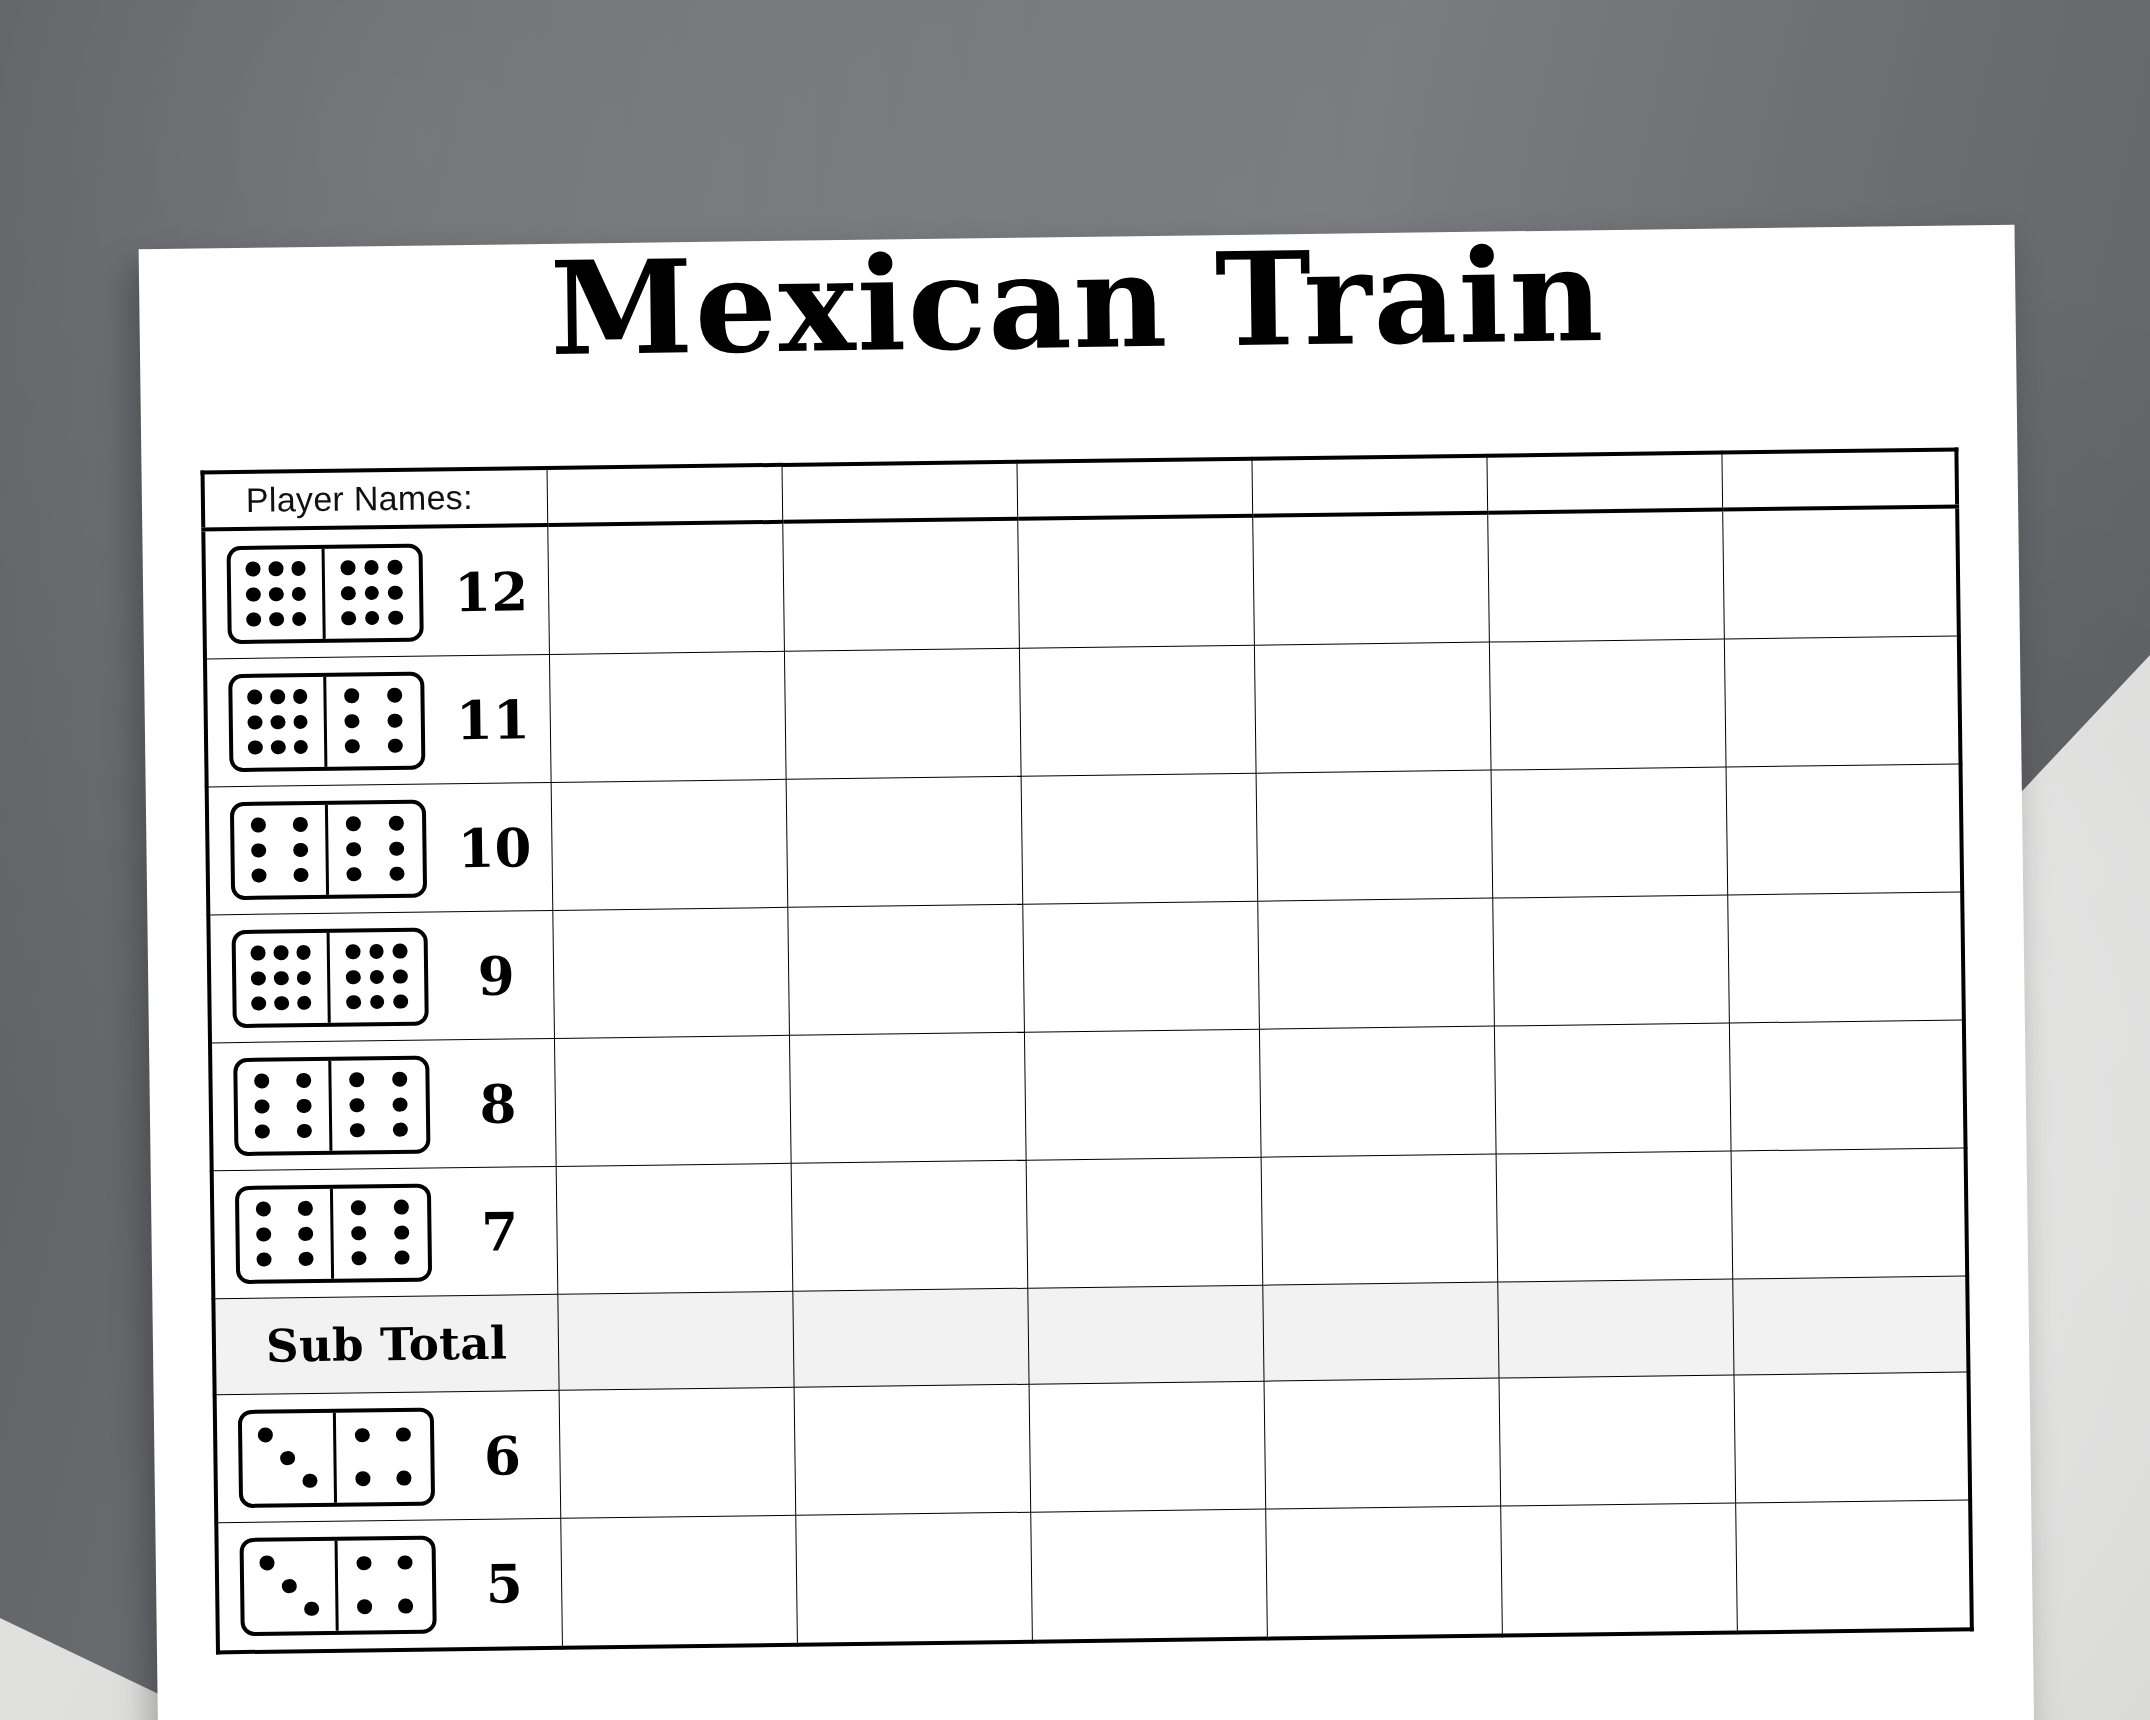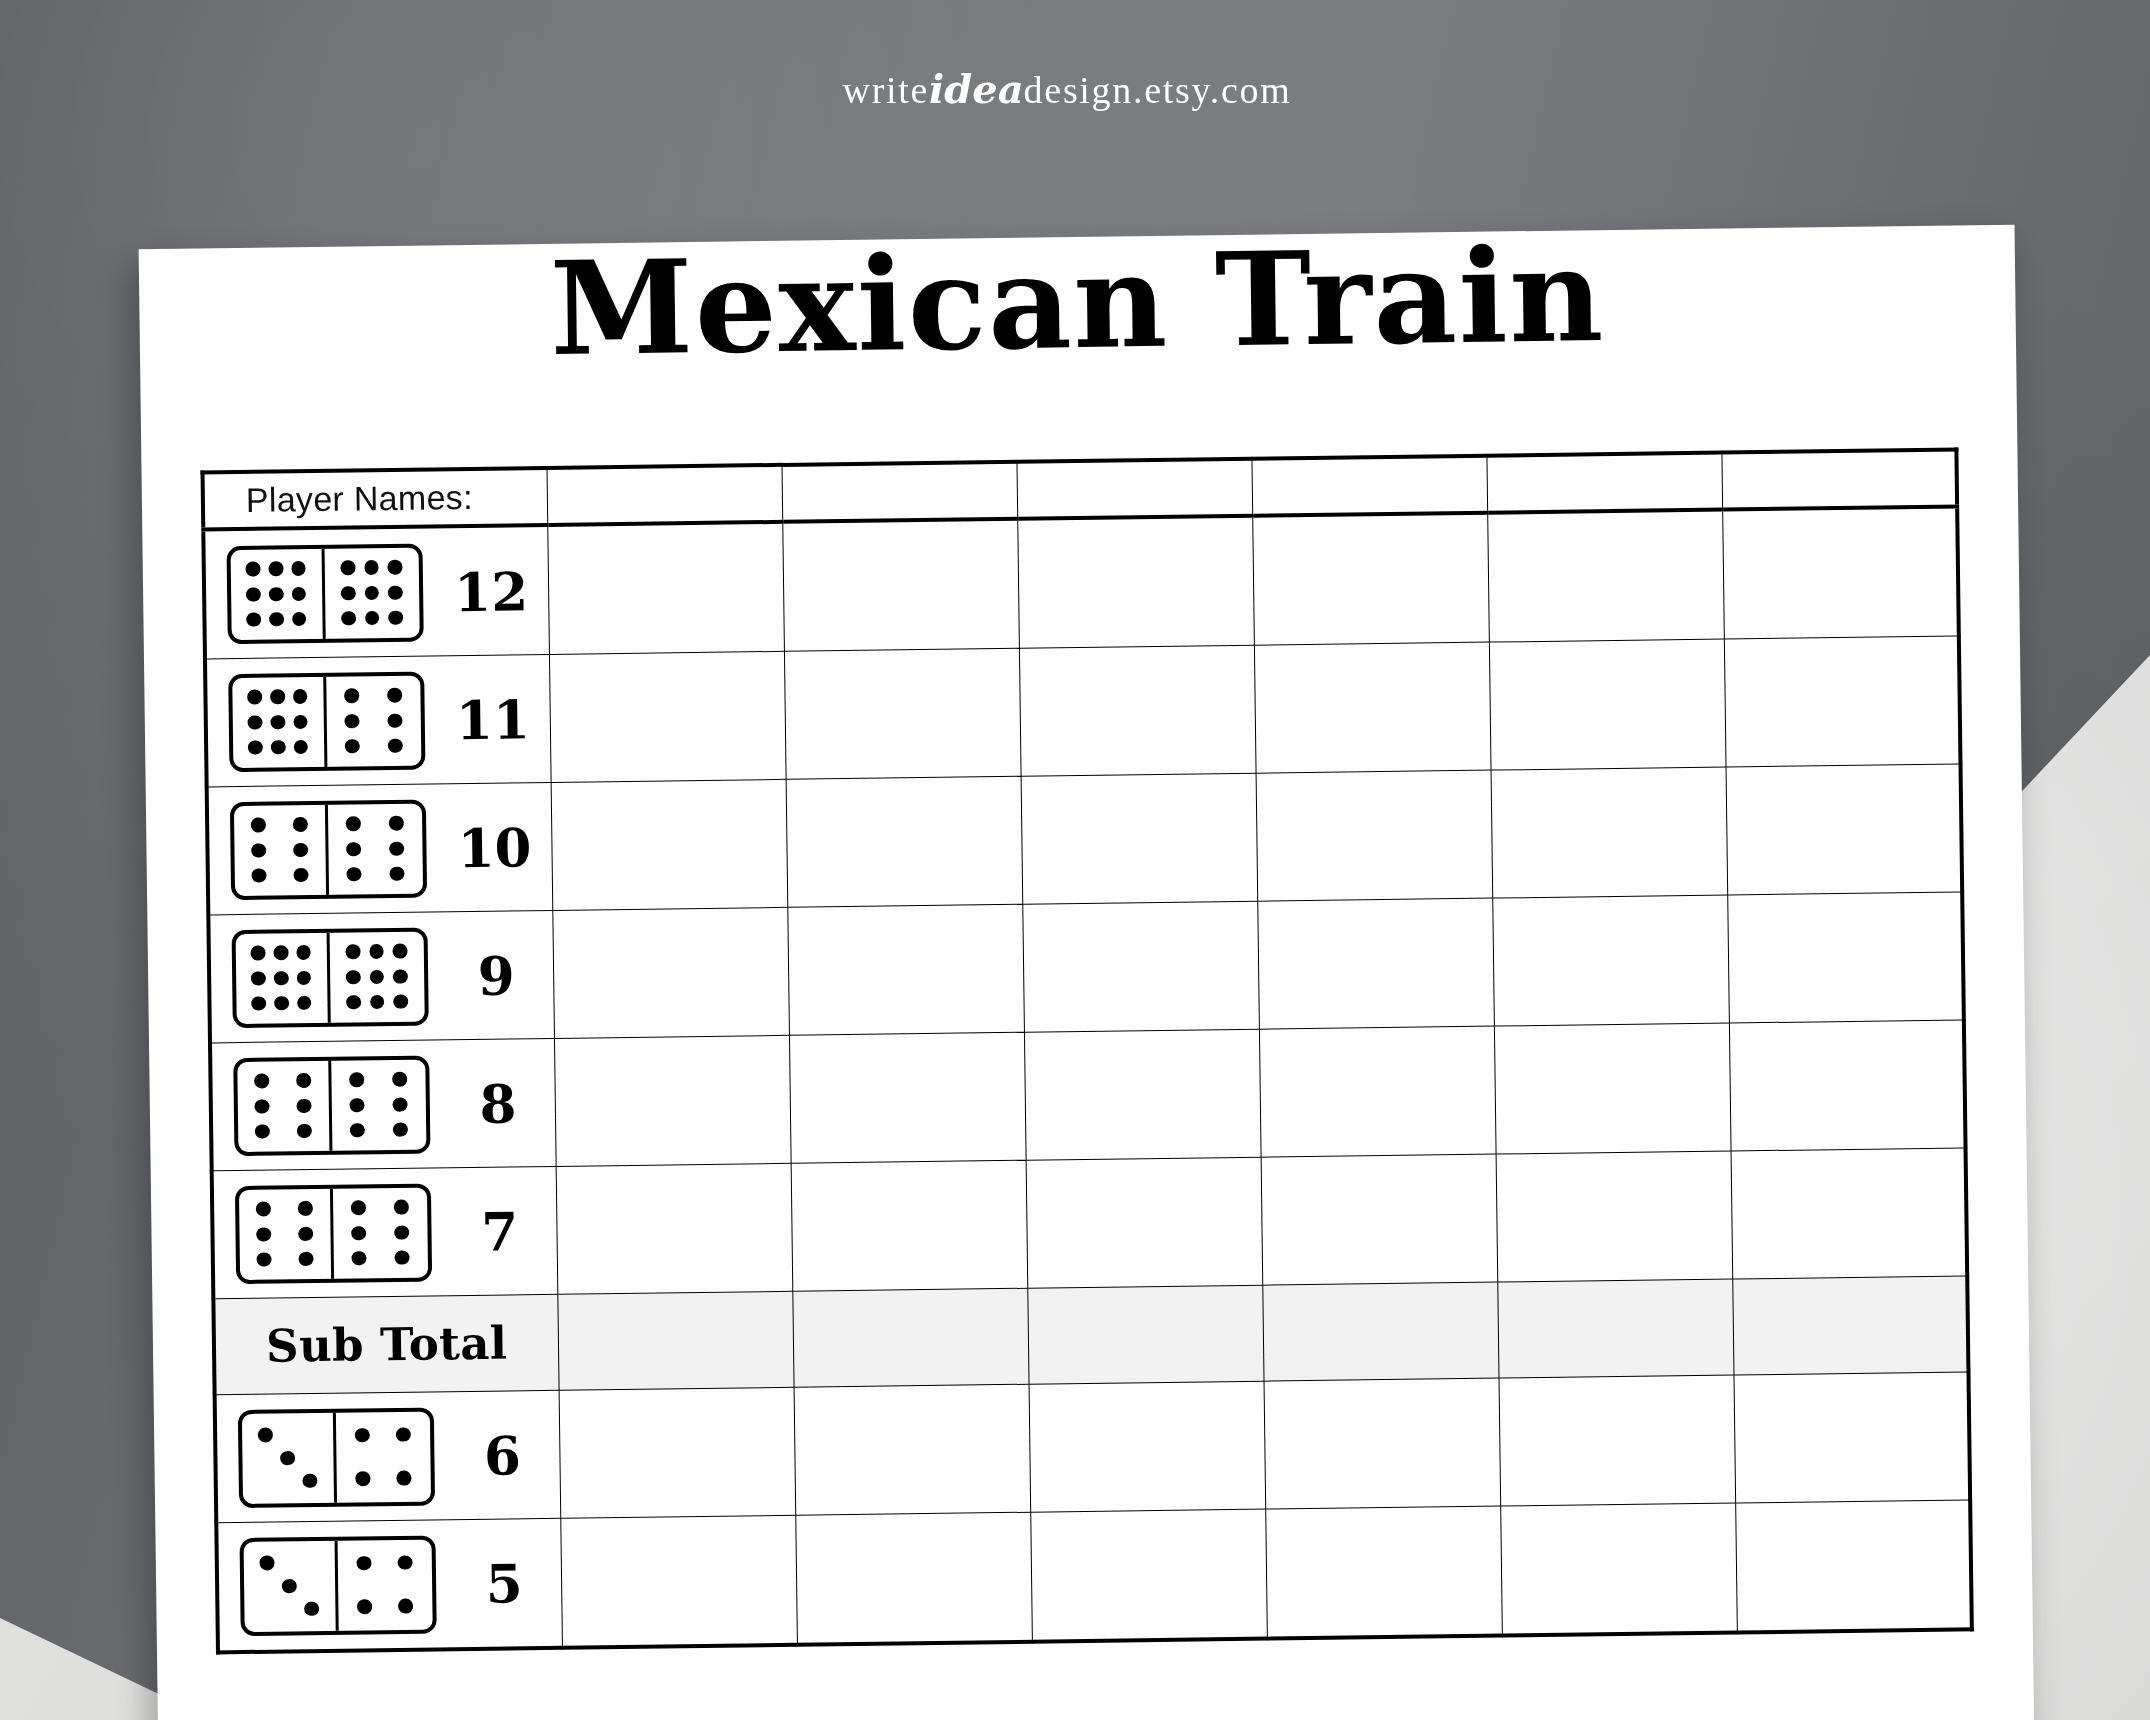--- a/index.html
+++ b/index.html
@@ -199,23 +199,20 @@
 </style>
 </head>
 <body>
 
 <div id="stage">
 
   <div class="bg-dark"></div>
   <div class="bg-light-wedge"></div>
   <div class="bg-light-bottomleft"></div>
 
-  <div class="watermark">
-    <span class="wm-a">write</span><span class="wm-b">idea</span><span class="wm-c">design.etsy.com</span>
-  </div>
 
   <div id="sheet-wrap">
     <div id="sheet">
 
       <h1 class="sheet-title">Mexican Train</h1>
 
       <div class="table-area">
         <table class="score">
           <colgroup>
             <col class="c-label">

